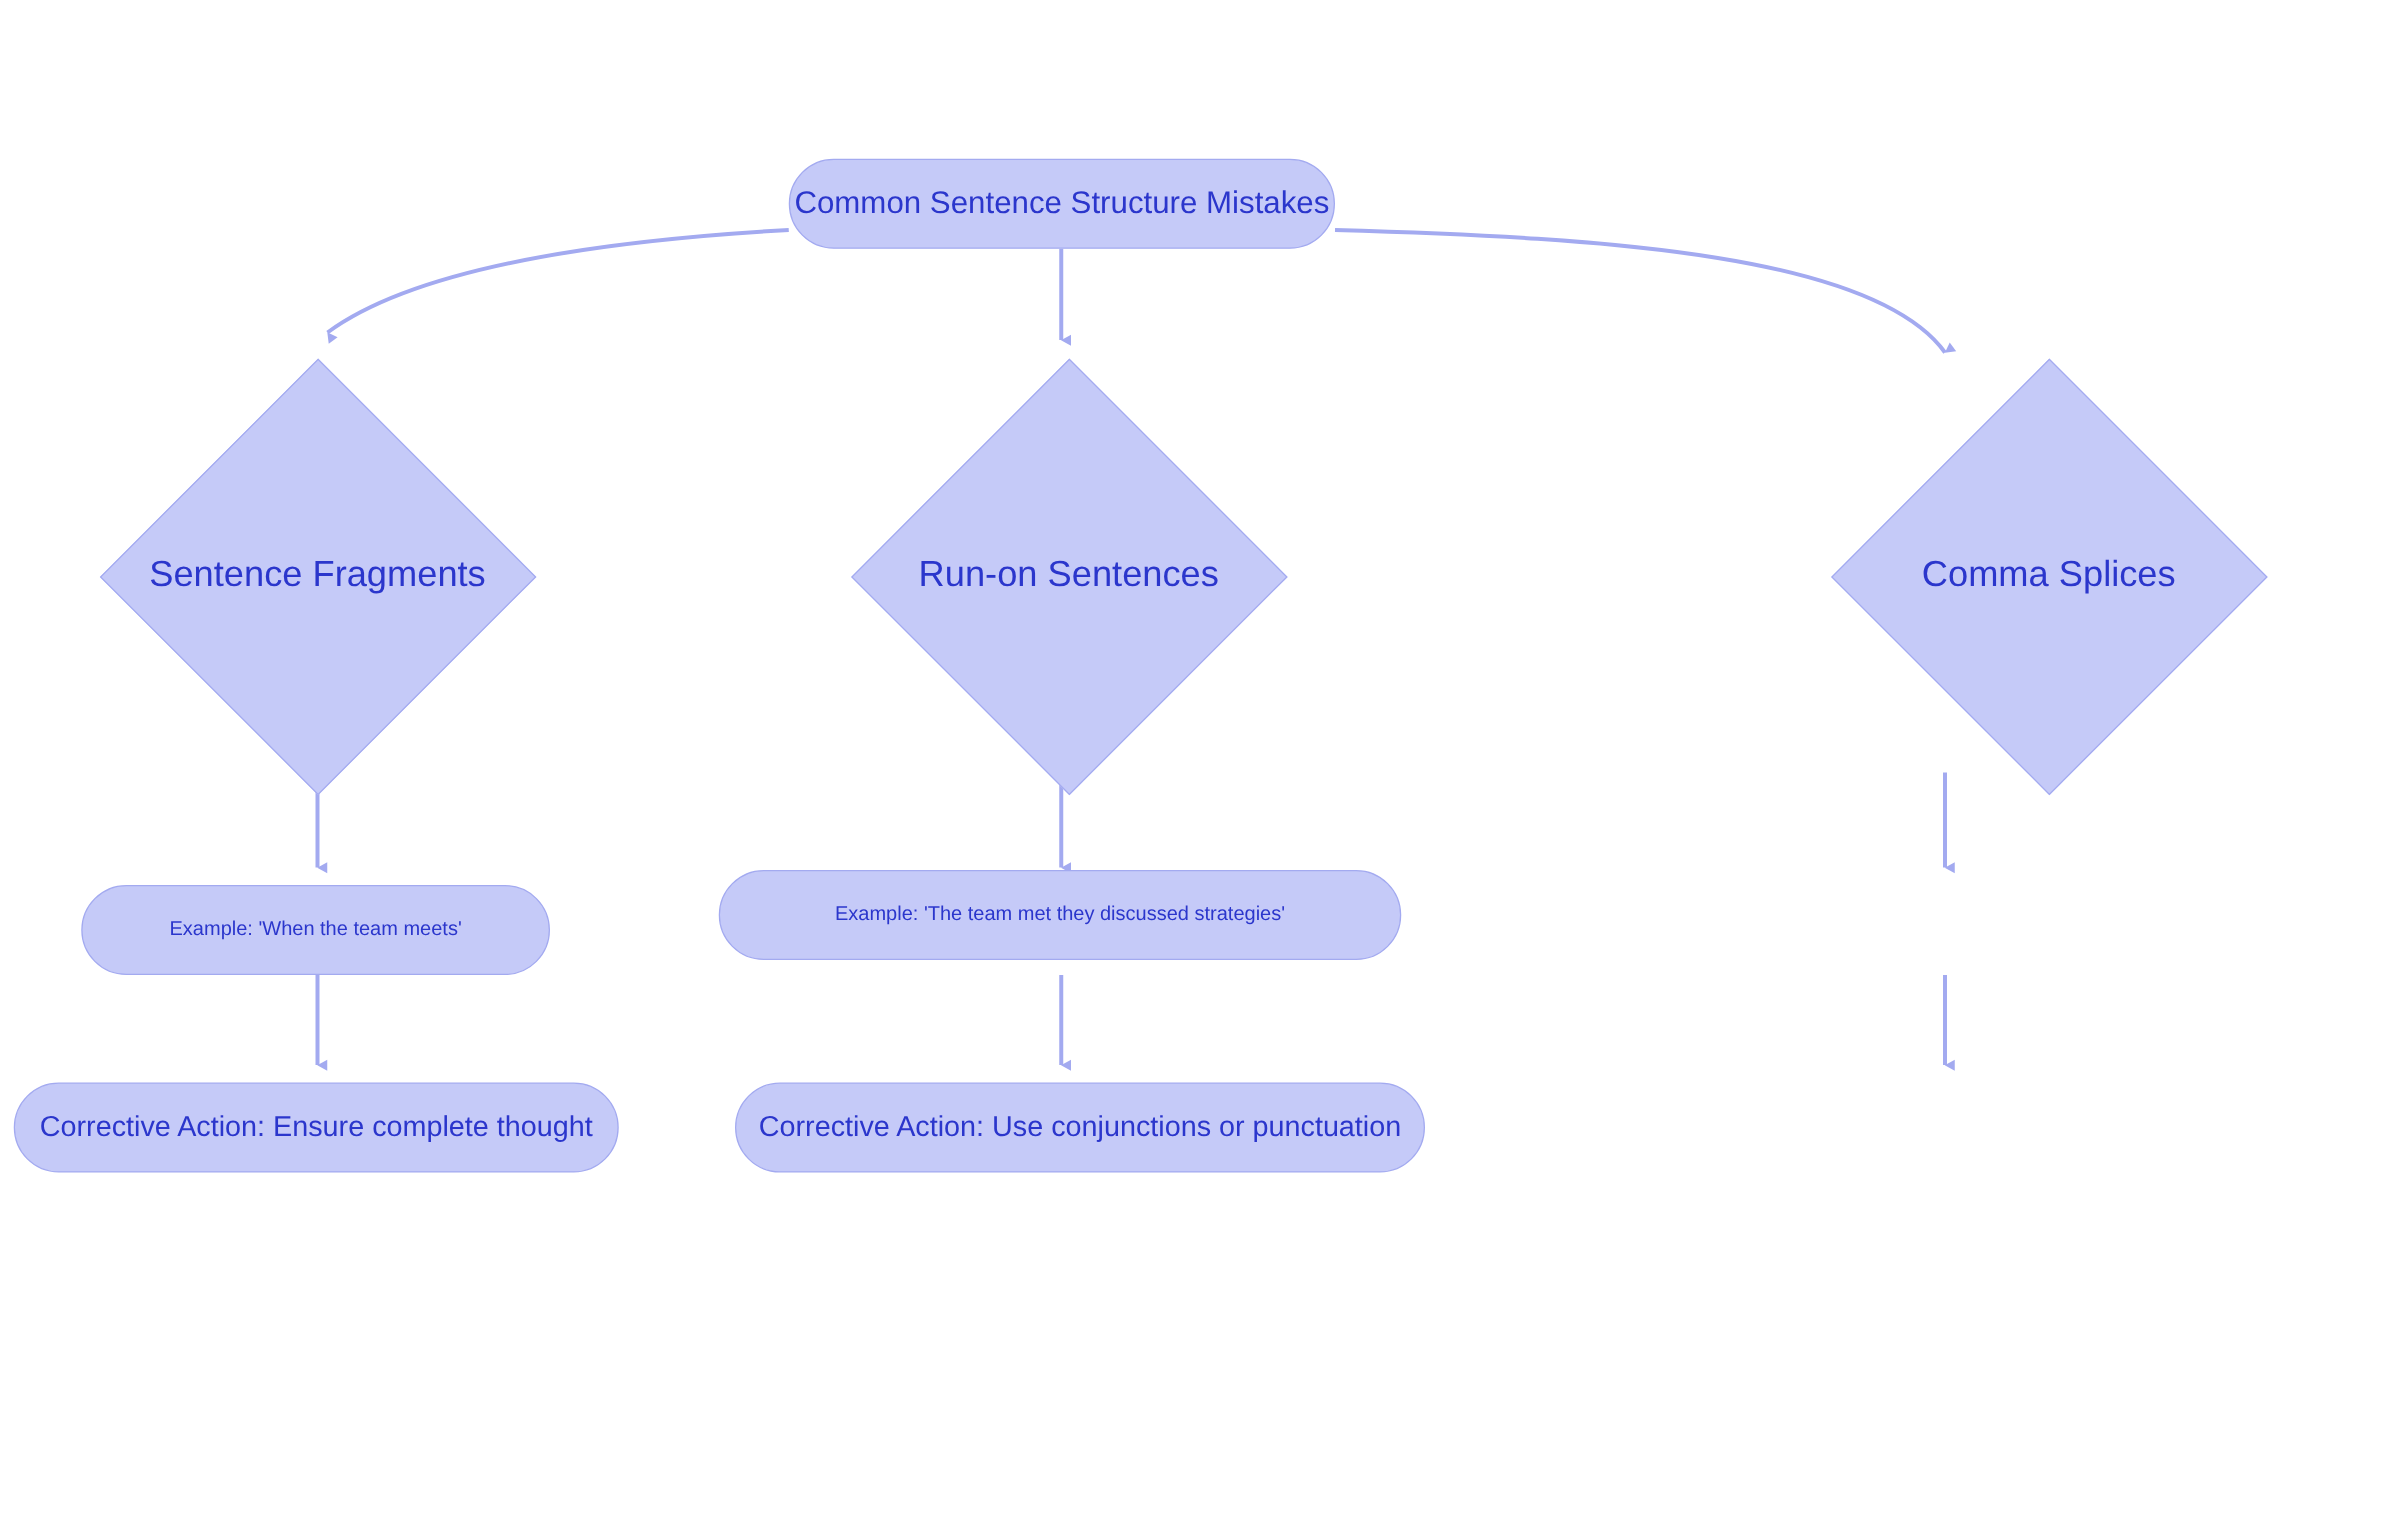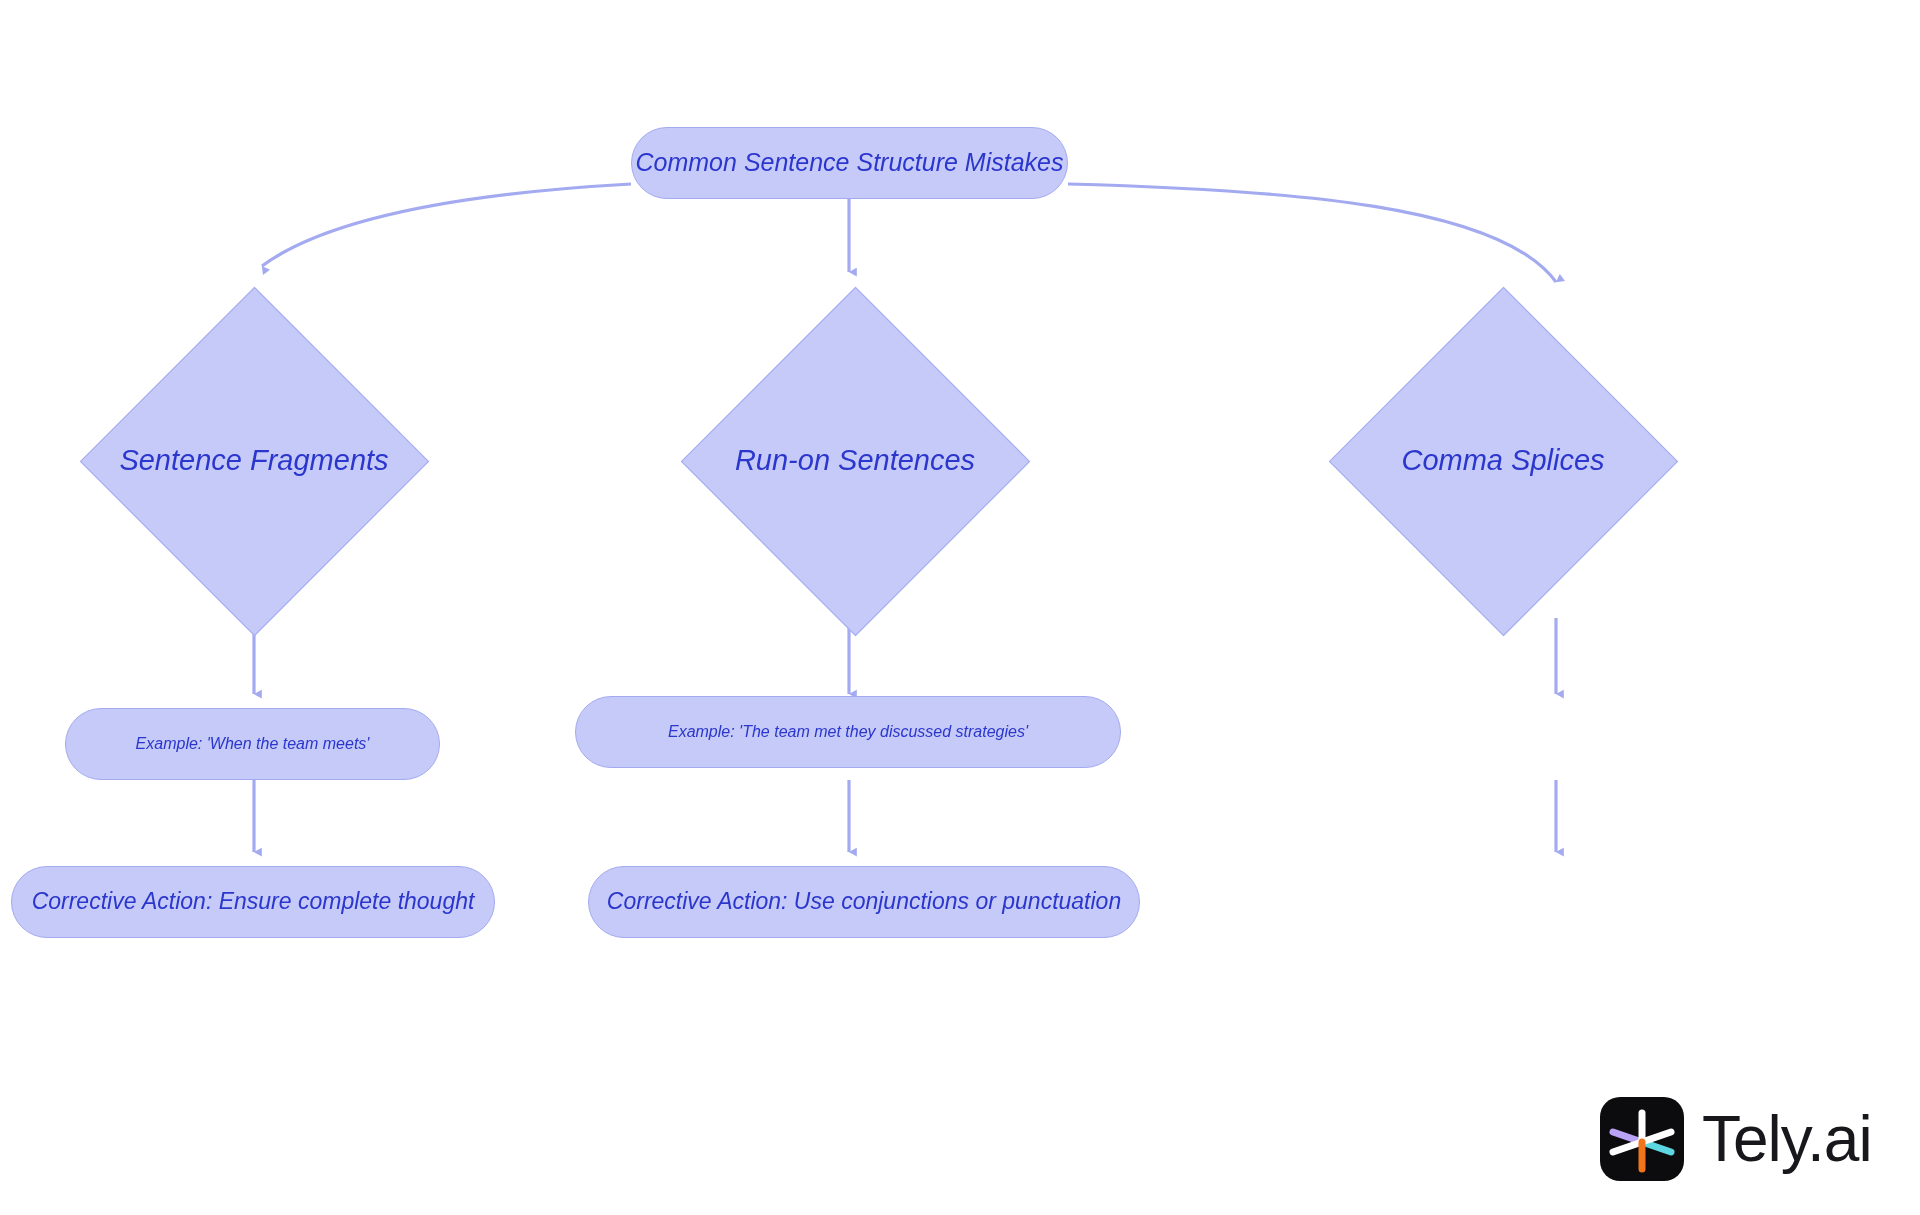--- a/index.html
+++ b/index.html
@@ -30,21 +30,20 @@
     height: 1215px;
     pointer-events: none;
   }
 
   
   .node-label {
     color: #2B36CC;
     font-family: "Liberation Sans", sans-serif;
     white-space: nowrap;
     line-height: 1.1;
-    font-style: italic;
   }
 
   
   .rnode {
     position: absolute;
     box-sizing: border-box;
     background: #C5CAF8;
     border: 1.5px solid #A3AAF0;
     border-radius: 999px;
     display: flex;
@@ -85,21 +84,21 @@
     left: 0;
     top: 50%;
     width: 100%;
     transform: translateY(-50%);
     text-align: center;
     font-size: 29px;
   }
 
   #diamond-0 { left: 79px;  top: 286px; }
   #diamond-1 { left: 680px; top: 286px; }
-  #diamond-2 { left: 1328px; top: 286px; }
+  #diamond-2 { left: 1464px; top: 286px; }
 
   
   #example-0 { left: 65px;   top: 708px; width: 375px; height: 72px; }
   #example-1 { left: 575px;  top: 696px; width: 546px; height: 72px; }
   #example-2 { left: 1196px; top: 708px; width: 716px; height: 72px; }
   .example-node .node-label { font-size: 16px; }
 
   
   #action-0 { left: 11px;   top: 866px; width: 484px; height: 72px; }
   #action-1 { left: 588px;  top: 866px; width: 552px; height: 72px; }
@@ -189,33 +188,14 @@
 
   <div class="rnode action-node" id="action-0">
     <span class="node-label">Corrective Action: Ensure complete thought</span>
   </div>
 
   <div class="rnode action-node" id="action-1">
     <span class="node-label">Corrective Action: Use conjunctions or punctuation</span>
   </div>
 
 
-  <div id="logo">
-    <div id="logo-mark">
-      <svg width="84" height="84" viewBox="0 0 84 84" xmlns="http://www.w3.org/2000/svg">
-
-        <line x1="13" y1="35" x2="42" y2="45" stroke="#B9A3F5" stroke-width="7" stroke-linecap="round"></line>
-
-        <line x1="42" y1="45" x2="71" y2="55" stroke="#5CD6E0" stroke-width="7" stroke-linecap="round"></line>
-
-        <line x1="13" y1="55" x2="42" y2="45" stroke="#FFFFFF" stroke-width="7" stroke-linecap="round"></line>
-
-        <line x1="42" y1="45" x2="71" y2="35" stroke="#FFFFFF" stroke-width="7" stroke-linecap="round"></line>
-
-        <line x1="42" y1="16" x2="42" y2="45" stroke="#FFFFFF" stroke-width="7" stroke-linecap="round"></line>
-
-        <line x1="42" y1="45" x2="42" y2="72" stroke="#F2741B" stroke-width="7" stroke-linecap="round"></line>
-      </svg>
-    </div>
-    <span id="logo-wordmark">Tely.ai</span>
-  </div>
 
 </div>
 
 </body></html>

